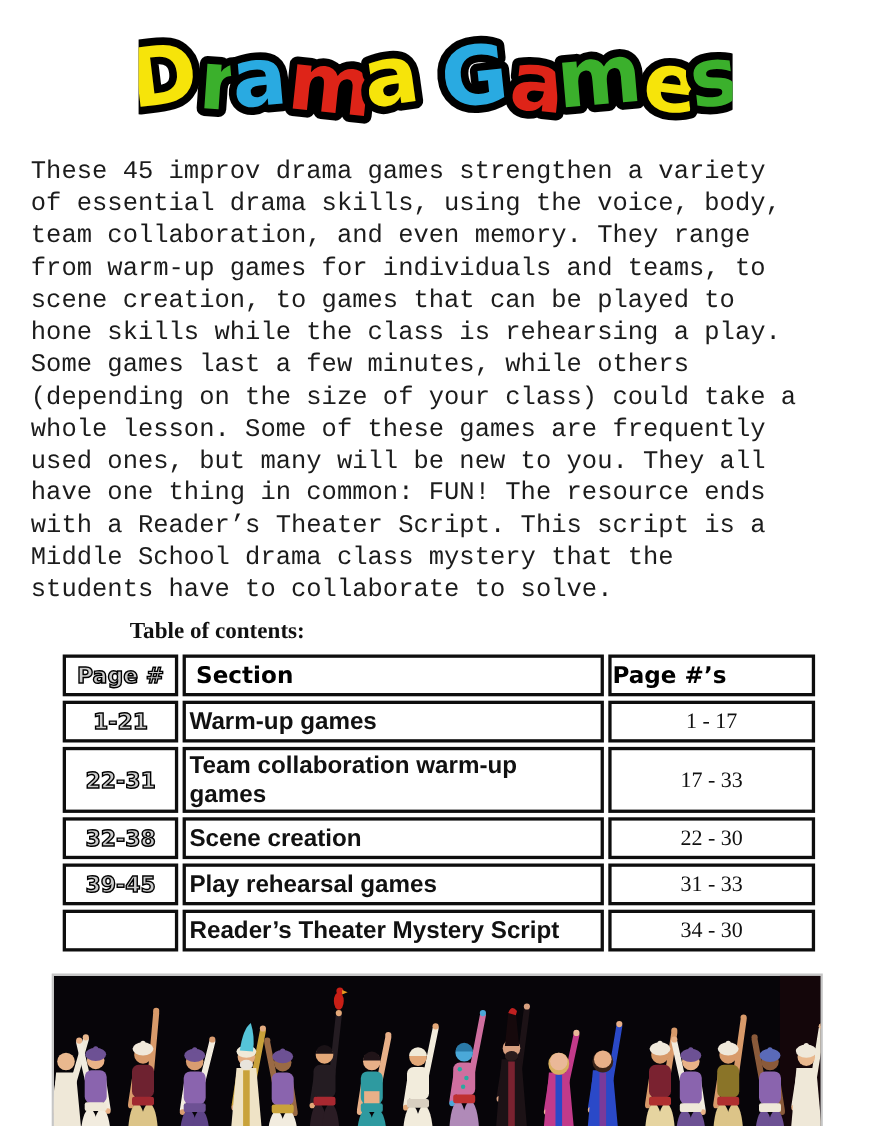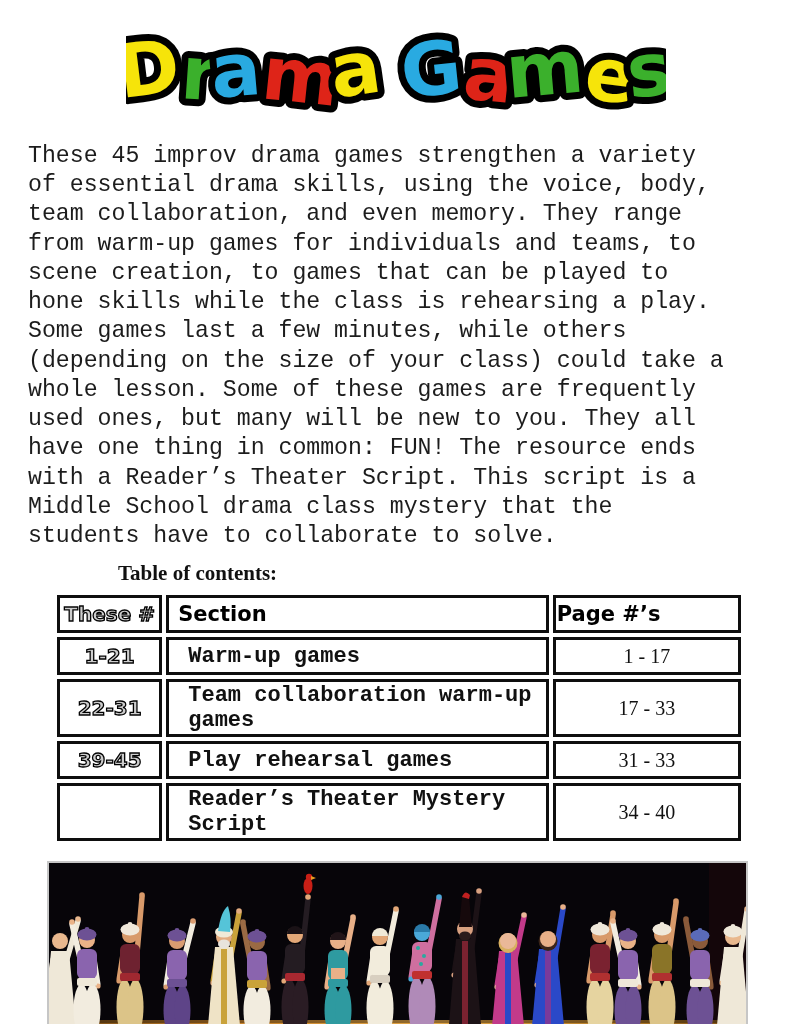--- a/index.html
+++ b/index.html
@@ -12,22 +12,22 @@
   .toc-label{margin:10px 0 5px 118px;font-size:21px;font-weight:bold;
              font-family:"Liberation Serif",serif;color:#111;}
   table.toc{margin-left:53px;width:692px;border-collapse:separate;border-spacing:4px;table-layout:fixed;}
   table.toc th,table.toc td{border:3px solid #0e0e0e;background:#fff;height:30px;vertical-align:middle;}
   .col-game{width:104px;} .col-section{width:378px;} .col-pages{width:186px;}
   .bubble{font-family:"DejaVu Sans",sans-serif;font-weight:800;font-size:20px;
           color:#cdcdcd;-webkit-text-stroke:1.3px #000;text-align:center;letter-spacing:0;}
   .toonfont{font-family:"DejaVu Sans",sans-serif;font-weight:800;font-size:21px;color:#000000;}
   th.section-h{text-align:left;padding-left:9px;}
   th.pages-h{text-align:left;}
-  td.section-cell{font-family:Liberation Mono, monospace;font-weight:bold;font-size:22px;
-                  text-align:left;padding-left:19px;color:#111;}
+  td.section-cell{font-family:Liberation Sans, sans-serif;font-weight:bold;font-size:22px;
+                  text-align:left;padding-left:3px;color:#111;}
   td.pages-cell{font-family:"Liberation Serif",serif;font-size:20px;text-align:center;color:#111;}
   .photo{margin:16px 0 0 47px;width:697px;height:245px;border:2px solid #c6c6c6;}
   .photo svg{display:block;width:697px;height:245px;}
 </style>
 </head>
 <body>
 
 <div class="page">
 
   <div class="title-wrap">
@@ -41,45 +41,50 @@
   <div class="toc-label">Table of contents:</div>
 
   <table class="toc">
     <colgroup>
         <col class="col-game">
         <col class="col-section">
         <col class="col-pages">
       </colgroup>
     <thead>
       <tr>
-        <th class="bubble">These #</th>
+        <th class="bubble">Page #</th>
         <th class="toonfont section-h">Section</th>
         <th class="toonfont pages-h">Page #’s</th>
       </tr>
     </thead>
     <tbody id="toc-body">
         <tr>
           <td class="bubble">1-21</td>
           <td class="section-cell">Warm-up games</td>
           <td class="pages-cell">1 - 17</td>
         </tr>
         <tr>
           <td class="bubble">22-31</td>
           <td class="section-cell">Team collaboration warm-up games</td>
           <td class="pages-cell">17 - 33</td>
         </tr>
         <tr>
+          <td class="bubble">32-38</td>
+          <td class="section-cell">Scene creation</td>
+          <td class="pages-cell">22 - 30</td>
+        </tr>
+        <tr>
           <td class="bubble">39-45</td>
           <td class="section-cell">Play rehearsal games</td>
           <td class="pages-cell">31 - 33</td>
         </tr>
         <tr>
           <td class="bubble"></td>
           <td class="section-cell">Reader’s Theater Mystery Script</td>
-          <td class="pages-cell">34 - 40</td>
+          <td class="pages-cell">34 - 30</td>
         </tr>
       </tbody>
   </table>
 
   <div class="photo">
     <svg id="photo-svg" viewBox="0 0 697 245">
         <rect x="0" y="0" width="697" height="245" fill="#070509"></rect>
         <defs>
           <linearGradient id="fg" x1="0" y1="0" x2="1" y2="0">
             <stop offset="0" stop-color="#6e4512"></stop>

